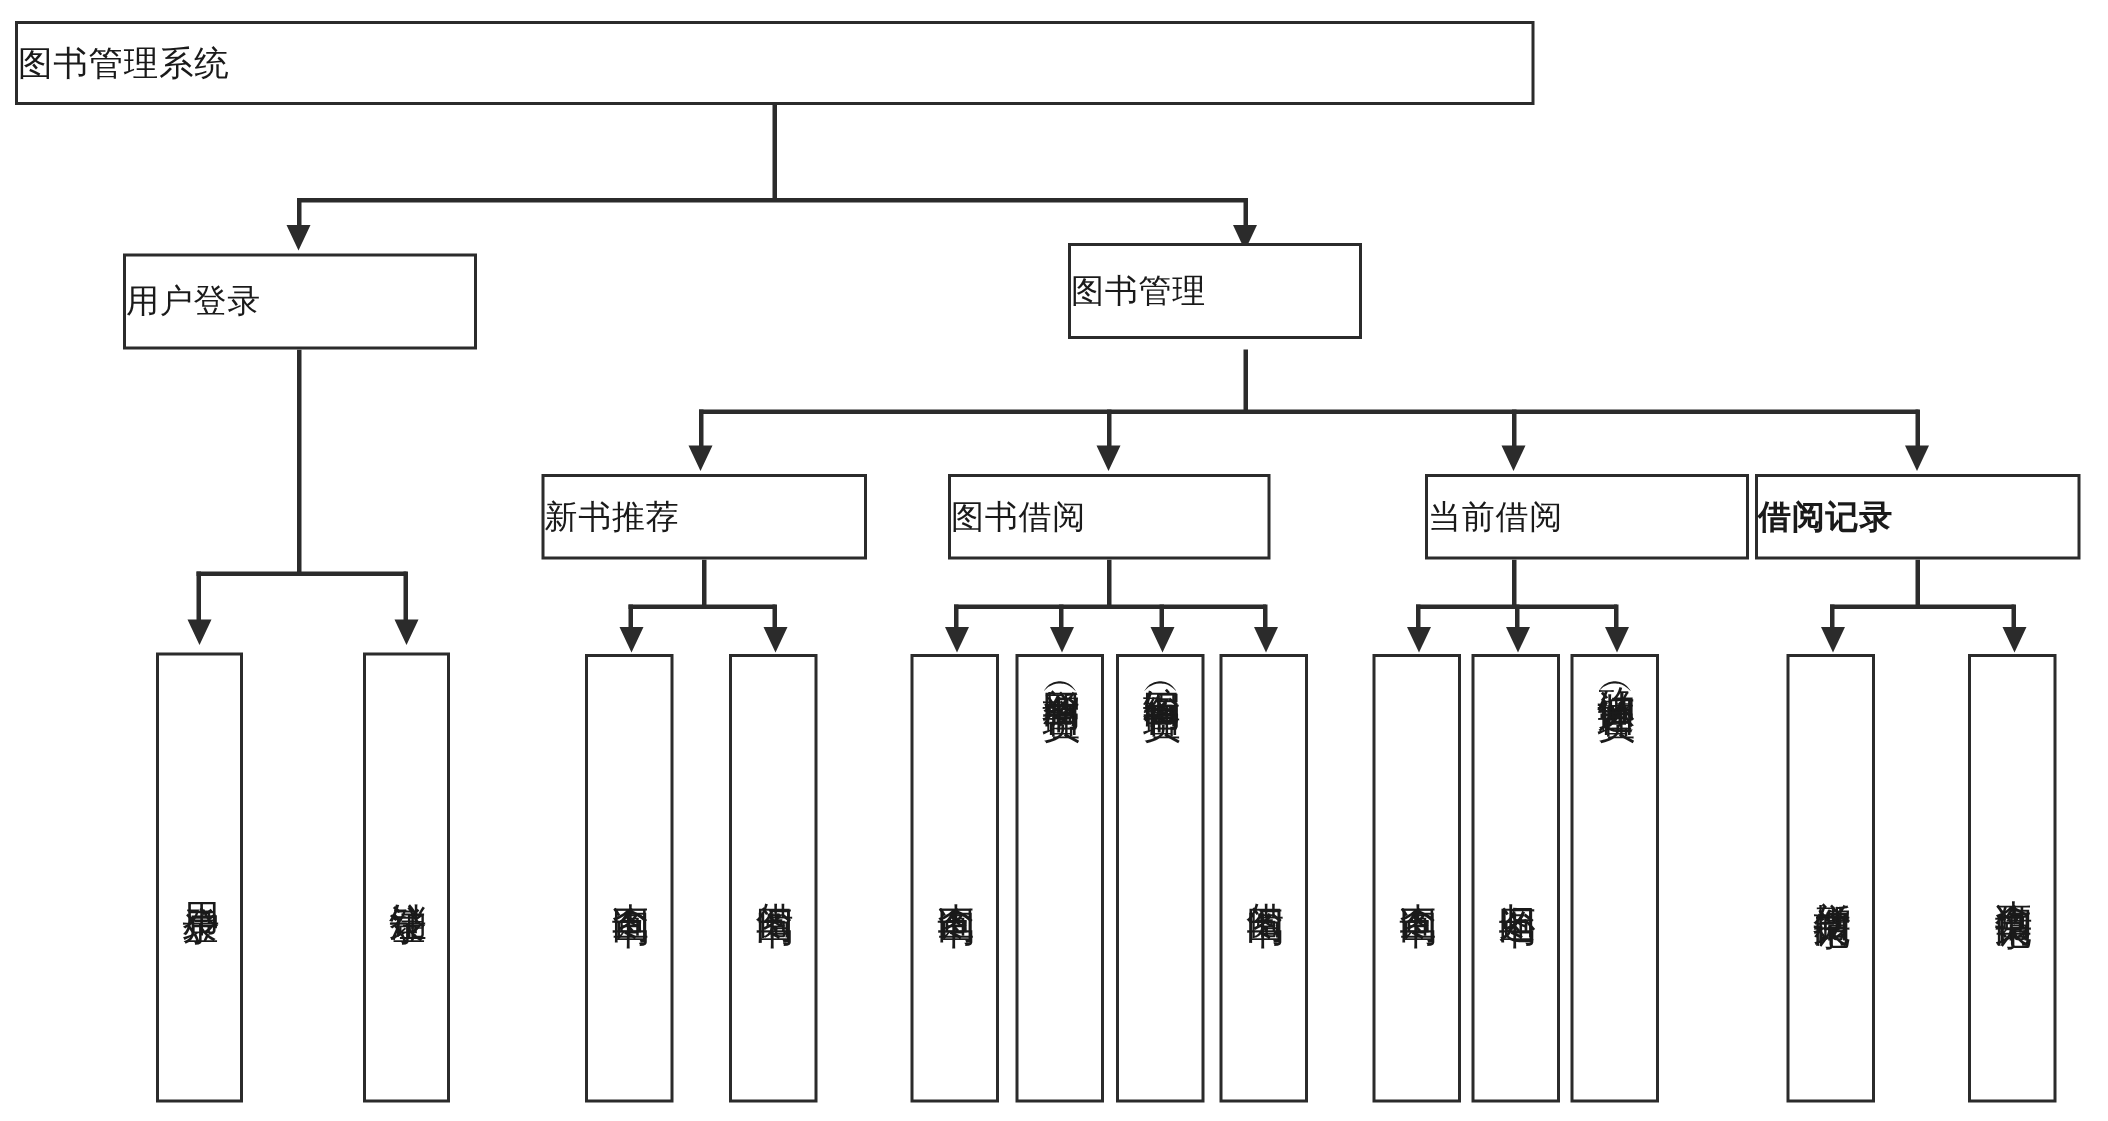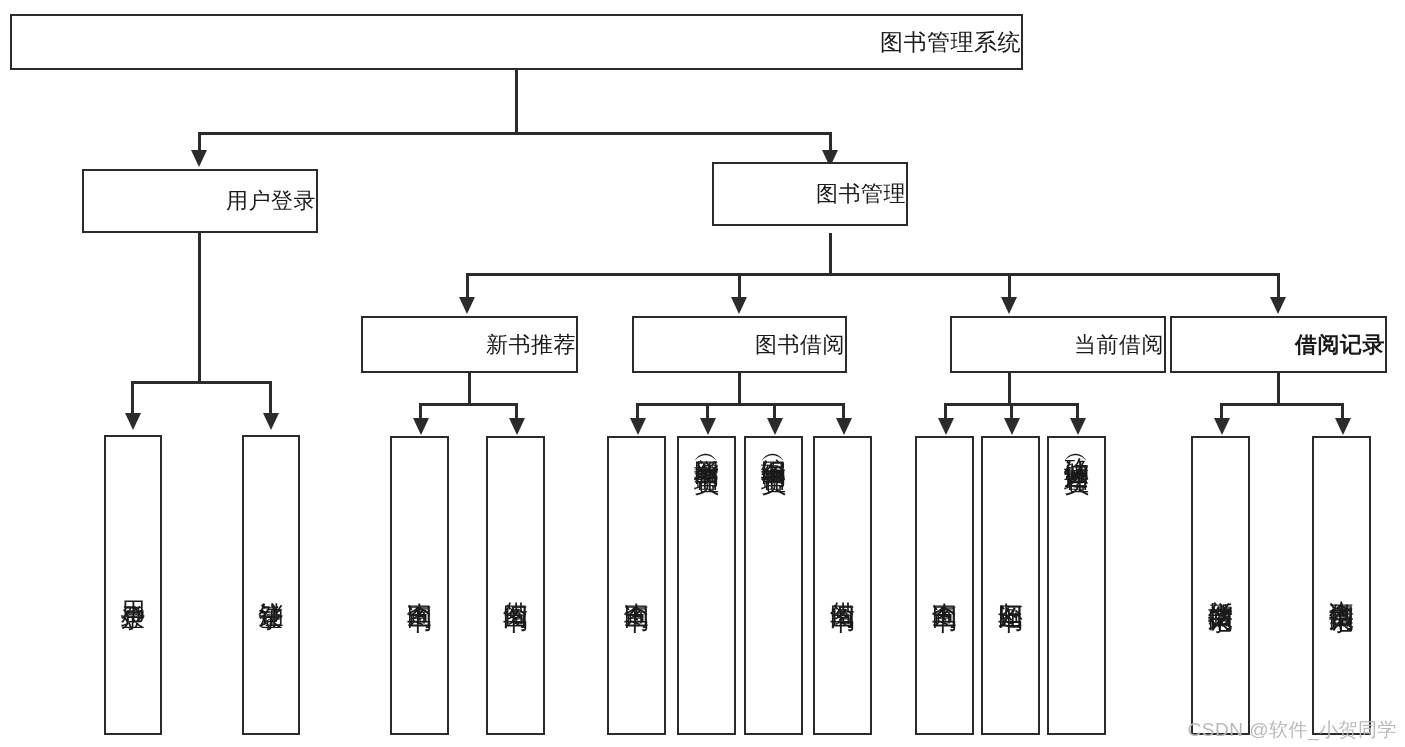--- a/index.html
+++ b/index.html
@@ -19,21 +19,21 @@
     overflow: hidden;
   }
   
   .node {
     position: absolute;
     box-sizing: border-box;
     border: 2.5px solid #2b2b2b;
     background: #ffffff;
     display: flex;
     align-items: center;
-    justify-content: flex-end;
+    justify-content: flex-start;
     color: #1a1a1a;
     line-height: 1.0;
     z-index: 3;
   }
   .node .lbl {
     display: block;
     text-align: center;
     white-space: pre;
   }
   
@@ -218,15 +218,14 @@
   <div class="conn vline" style="left:1341px; top:403px; height:18px;"></div>
   <div class="arrow" style="left:1335px; top:418px;"></div>
 
   <div class="node v vcenter" style="left:1191px; top:436px; width:59px; height:299px;">
     <span class="lbl">新增借阅记录</span>
   </div>
   <div class="node v vcenter" style="left:1312px; top:436px; width:59px; height:299px;">
     <span class="lbl">查询借阅记录</span>
   </div>
 
-  <div id="watermark">CSDN @软件_小贺同学</div>
 
 </div>
 
 </body></html>

